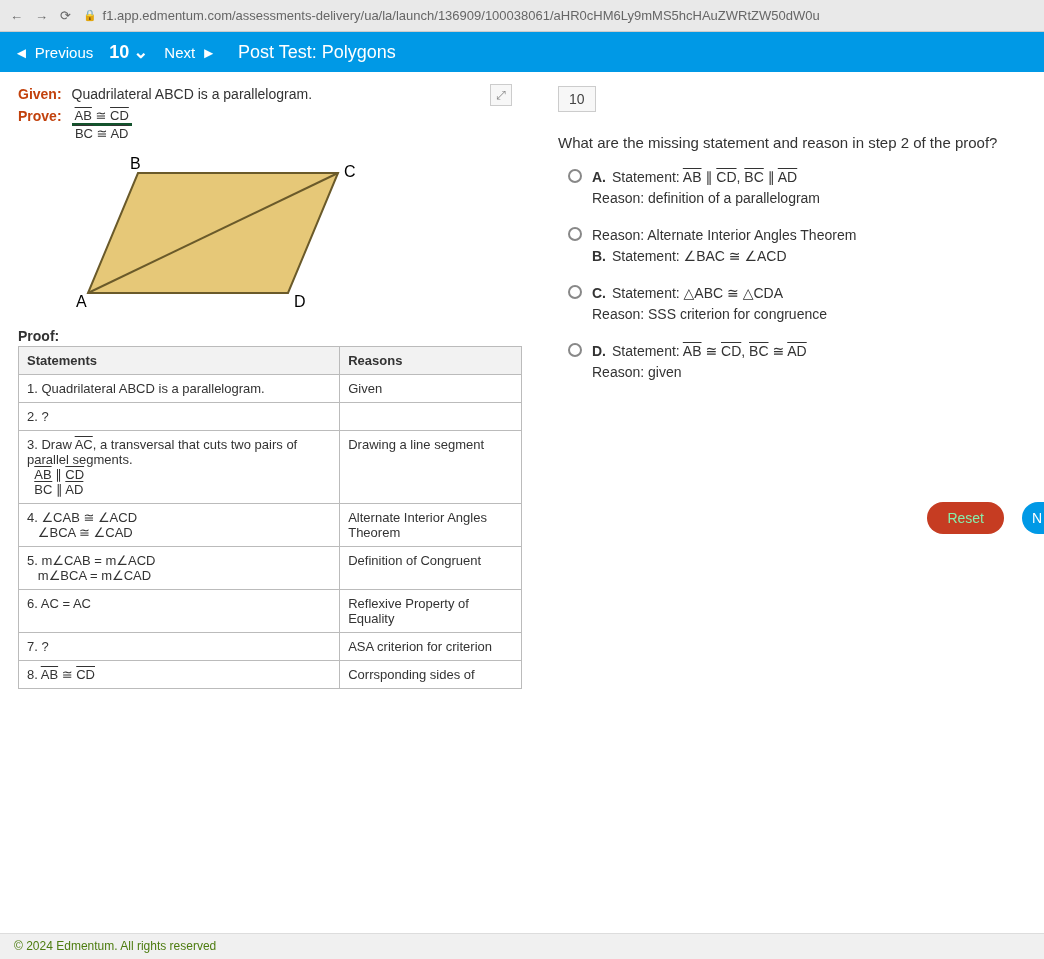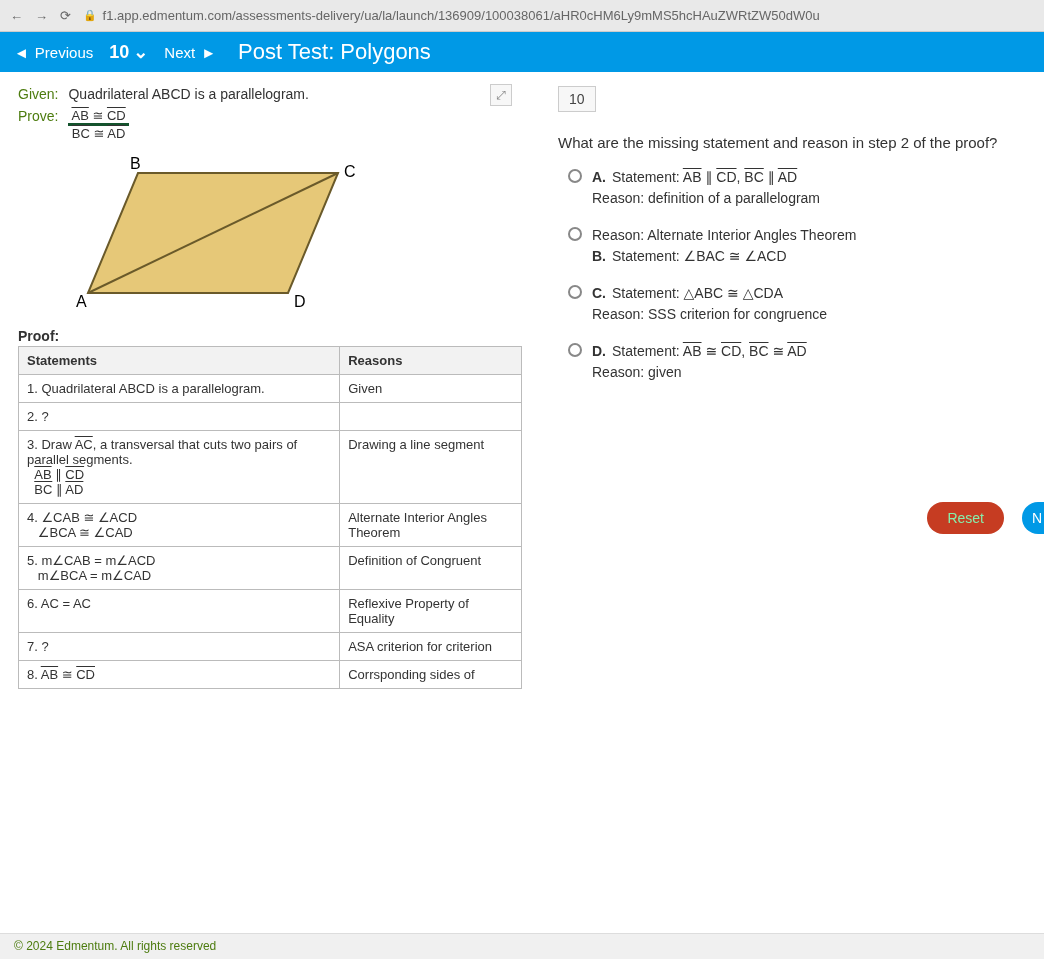--- a/index.html
+++ b/index.html
@@ -4,26 +4,26 @@
 <style>
   * { box-sizing: border-box; margin: 0; padding: 0; }
   body { font-family: Arial, Helvetica, sans-serif; background: #f5f5f5; width: 1044px; height: 959px; overflow: hidden; }
   .browser-bar { height: 32px; background: #e9e9e9; display: flex; align-items: center; padding: 0 10px; gap: 12px; color: #666; font-size: 13px; border-bottom: 1px solid #ccc; }
   .browser-bar .nav-icons { display: flex; gap: 12px; }
   .browser-bar .url { flex: 1; display: flex; align-items: center; gap: 6px; }
   .lock { font-size: 11px; }
   .topbar { height: 40px; background: #0099e6; color: #fff; display: flex; align-items: center; padding: 0 14px; gap: 16px; font-size: 15px; }
   .topbar .prev, .topbar .next { display: flex; align-items: center; gap: 6px; cursor: pointer; }
   .topbar .counter { font-size: 18px; font-weight: 600; display:flex; align-items:center; gap:4px;}
-  .topbar .title { font-size: 22px; margin-left: 6px; }
+  .topbar .title { font-size: 18px; margin-left: 6px; }
   .content { display: flex; height: calc(100% - 72px - 26px); background: #fff; }
   .left-pane { width: 540px; padding: 14px 18px; font-size: 14px; color: #333; overflow: hidden; }
   .right-pane { flex: 1; padding: 14px 10px 14px 18px; font-size: 14px; color: #333; position: relative; }
   .given-row, .prove-row { display: flex; gap: 10px; margin-bottom: 6px; }
-  .label { color: #4d7c0f; font-weight: 400; }
+  .label { color: #c2410c; font-weight: 700; }
   .overline { text-decoration: overline; }
   .frac { display: inline-flex; flex-direction: column; align-items: center; font-size: 13px; }
   .frac .top { border-bottom: 3px solid #14532d; padding: 0 3px; }
   .frac .bot { padding: 0 3px; }
   .expand-icon { position: absolute; left: 490px; top: 12px; width: 22px; height: 22px; border: 1px solid #ccc; background: #f7f7f7; display:flex; align-items:center; justify-content:center; color:#888; cursor:pointer; font-size:12px;}
   .diagram { margin: 12px 0 12px 40px; }
   .proof-label { font-weight: 600; margin-top: 6px; margin-bottom: 2px; }
   table.proof { border-collapse: collapse; width: 100%; font-size: 13px; }
   table.proof th, table.proof td { border: 1px solid #bbb; padding: 6px 8px; vertical-align: top; text-align: left; }
   table.proof th { background: #f2f2f2; font-weight: 600; }

